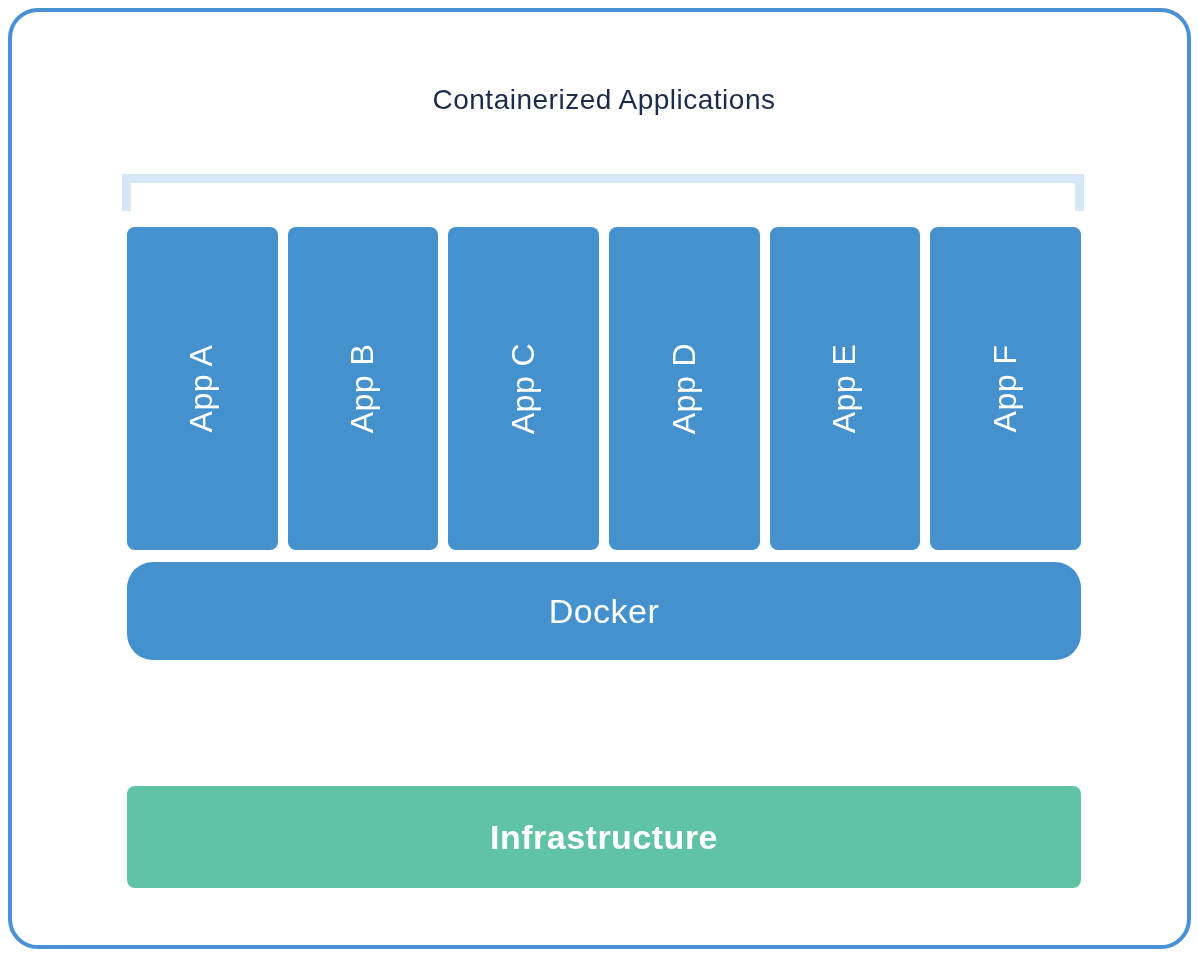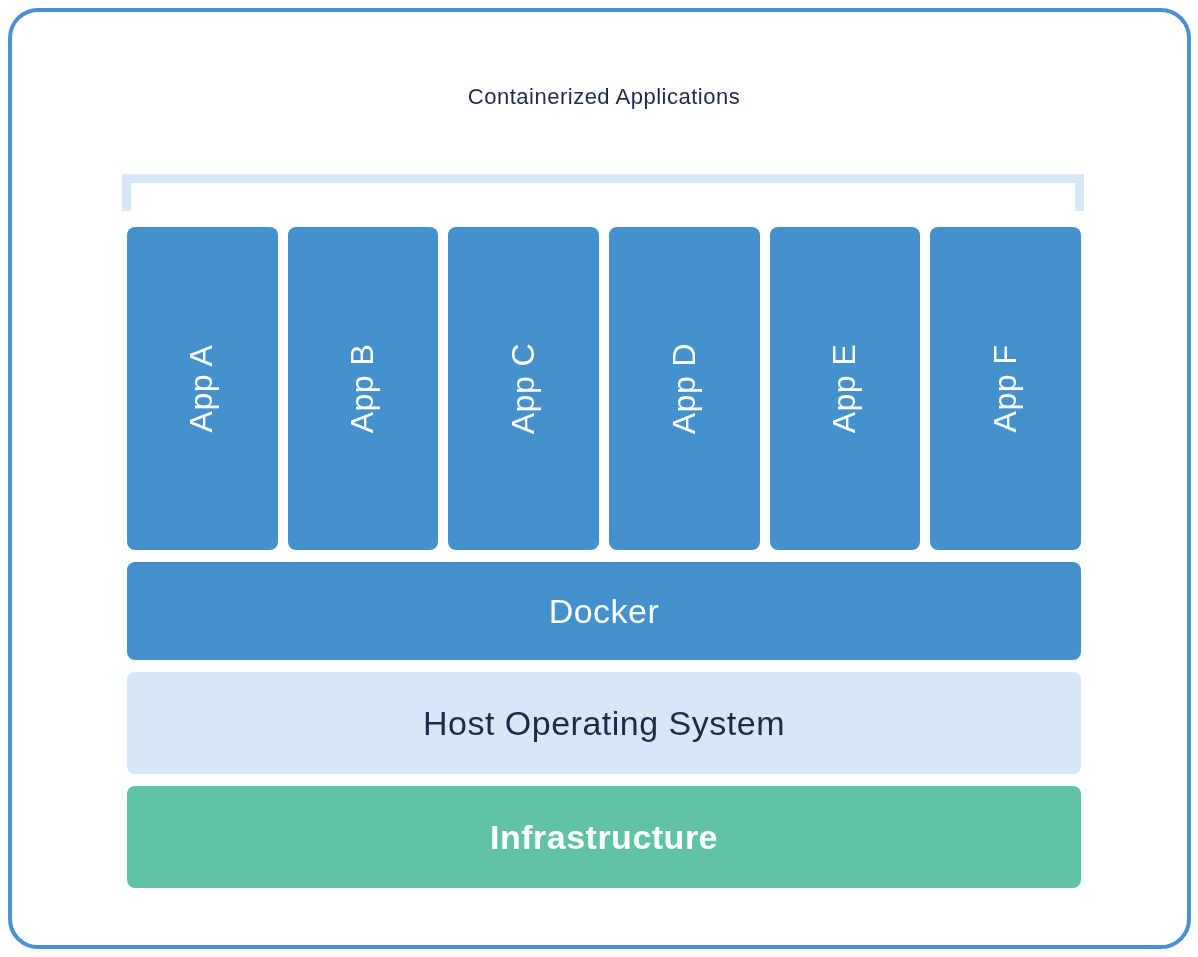--- a/index.html
+++ b/index.html
@@ -29,21 +29,21 @@
     border: 4px solid var(--card-border);
     border-radius: 30px;
   }
 
   .title {
     position: absolute;
     left: 115px;
     width: 954px;
     top: 72px;
     text-align: center;
-    font-size: 22px;
+    font-size: 28px;
     font-weight: 500;
     letter-spacing: 0.5px;
     color: var(--navy-text);
   }
 
   .bracket {
     position: absolute;
     left: 110px;
     top: 162px;
     width: 962px;
@@ -90,20 +90,21 @@
     justify-content: center;
     font-size: 34px;
     letter-spacing: 0.5px;
   }
 
   .layer-docker {
     top: 550px;
     height: 98px;
     background: var(--primary-blue);
     color: var(--white-text);
+    border-radius: 26px;
   }
 
   .layer-host {
     top: 660px;
     height: 102px;
     background: var(--light-blue);
     color: var(--navy-text);
   }
 
   .layer-infra {
@@ -141,21 +142,18 @@
     </div>
     <div class="app-col">
       <span class="app-label">App F</span>
     </div>
   </div>
 
   <div class="layer layer-docker">
     <span>Docker</span>
   </div>
 
-  <div class="layer layer-host">
-    <span>Host Operating System</span>
-  </div>
 
   <div class="layer layer-infra">
     <span>Infrastructure</span>
   </div>
 
 </div>
 
 </body></html>

